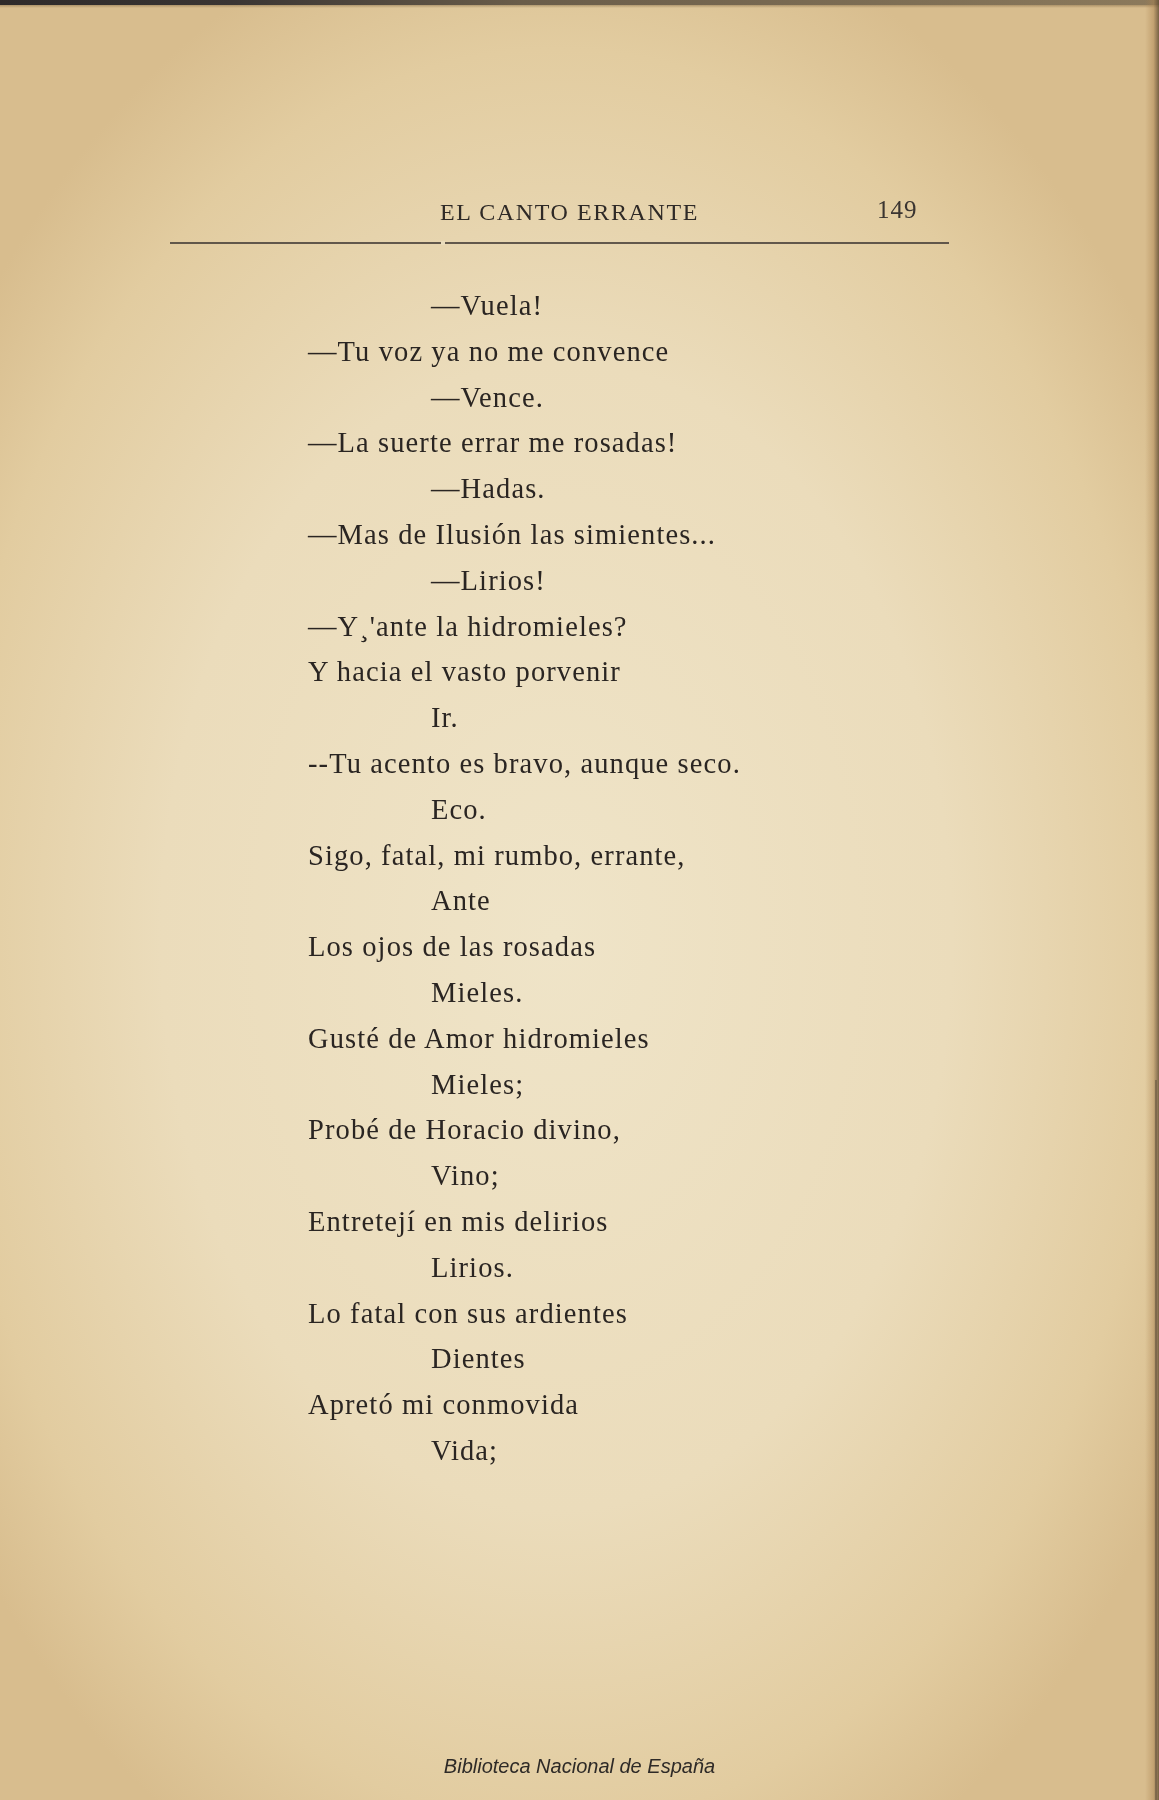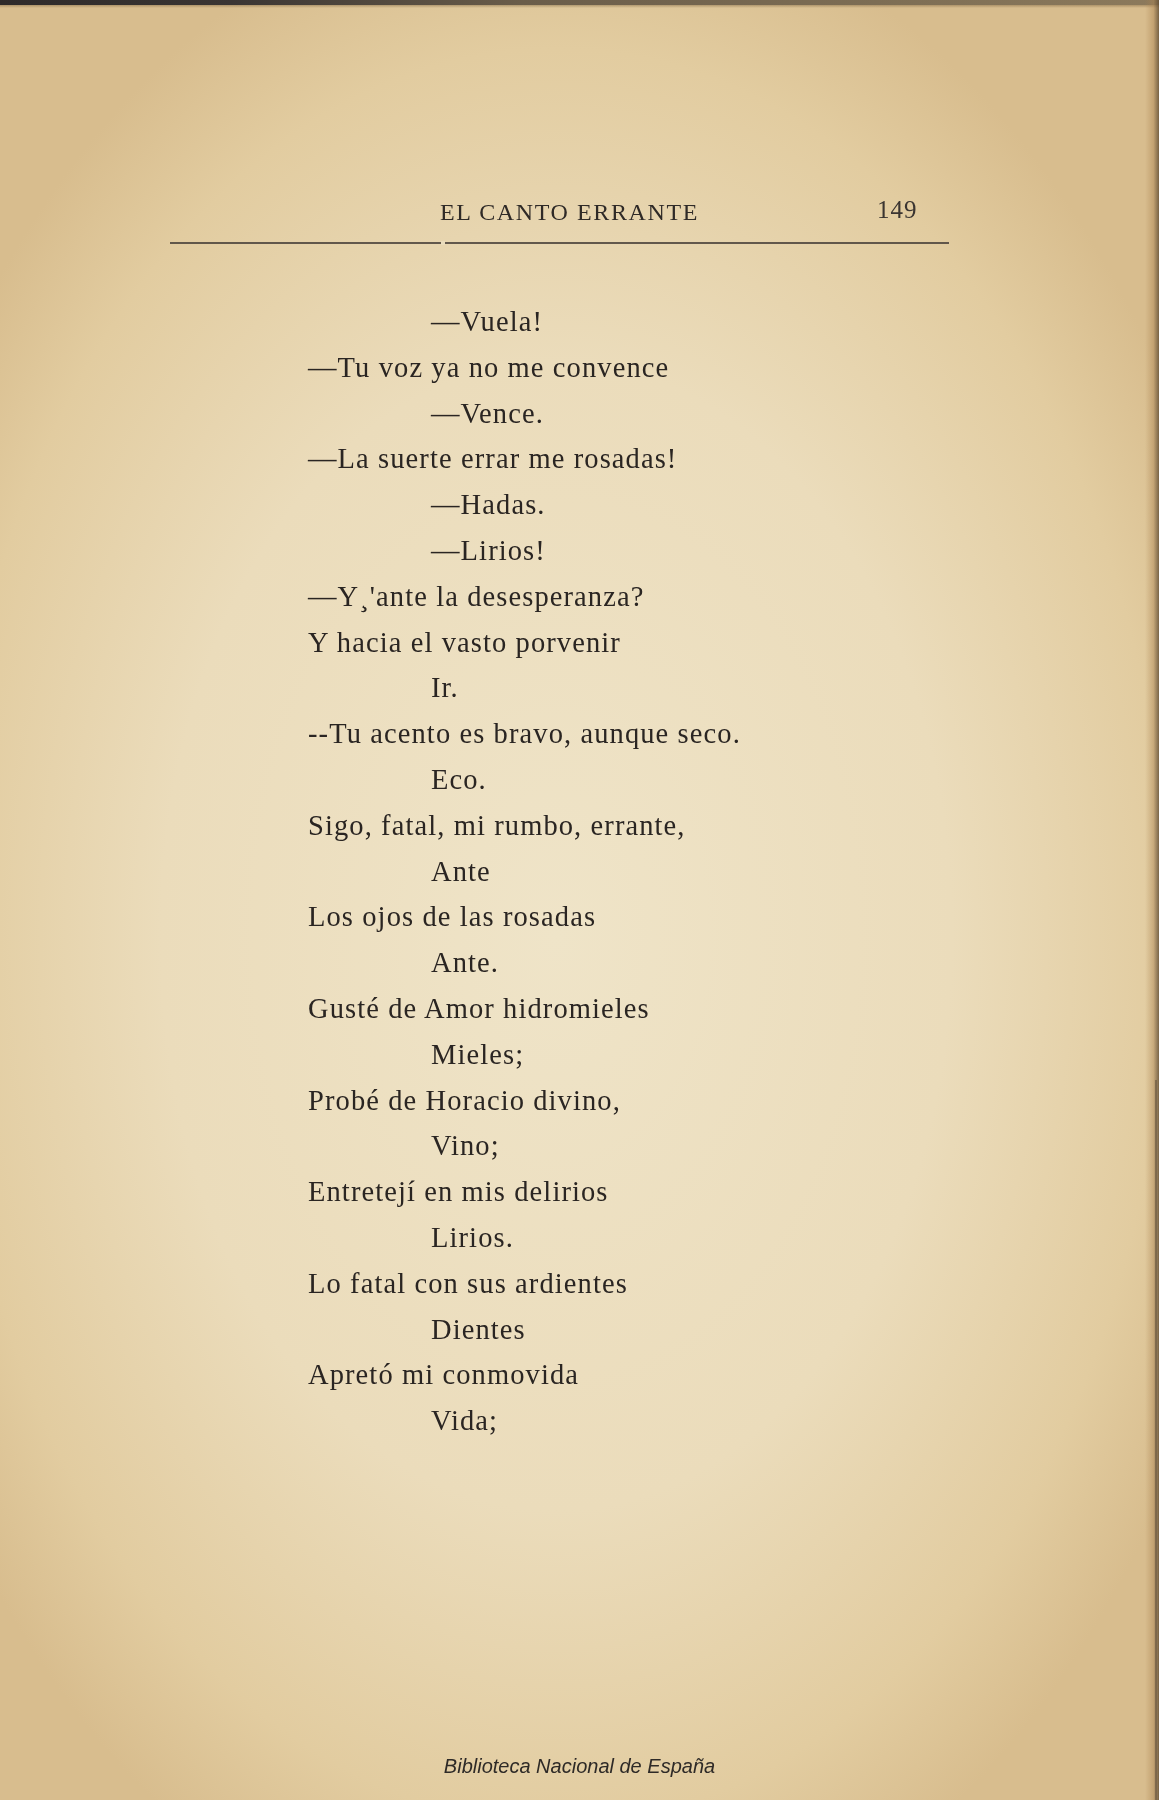--- a/index.html
+++ b/index.html
@@ -78,21 +78,20 @@
     top: 241px;
     width: 4px;
     height: 4px;
     background: #eadcbc;
   }
   .poem {
     position: absolute;
     left: 308px;
     top: 283px;
     width: 560px;
-    margin-top: 16px;
   }
   .verse {
     display: block;
     height: 45.8px;
     line-height: 45.8px;
     font-size: 28.5px;
     letter-spacing: 1.1px;
     color: #2a2522;
     white-space: nowrap;
   }
@@ -124,30 +123,31 @@
   <div class="page-number">149</div>
   <div class="header-rule"></div>
   <div class="header-rule-gap"></div>
 
   <div class="poem">
     <span class="verse indent">—Vuela!</span>
     <span class="verse">—Tu voz ya no me convence</span>
     <span class="verse indent">—Vence.</span>
     <span class="verse">—La suerte errar me rosadas!</span>
     <span class="verse indent">—Hadas.</span>
+    <span class="verse">—Mas de Ilusión las simientes...</span>
     <span class="verse indent">—Lirios!</span>
-    <span class="verse">—Y¸'ante la desesperanza?</span>
+    <span class="verse">—Y¸'ante la hidromieles?</span>
     <span class="verse">Y hacia el vasto porvenir</span>
     <span class="verse indent">Ir.</span>
     <span class="verse">--Tu acento es bravo, aunque seco.</span>
     <span class="verse indent">Eco.</span>
     <span class="verse">Sigo, fatal, mi rumbo, errante,</span>
     <span class="verse indent">Ante</span>
     <span class="verse">Los ojos de las rosadas</span>
-    <span class="verse indent">Ante.</span>
+    <span class="verse indent">Mieles.</span>
     <span class="verse">Gusté de Amor hidromieles</span>
     <span class="verse indent">Mieles;</span>
     <span class="verse">Probé de Horacio divino,</span>
     <span class="verse indent">Vino;</span>
     <span class="verse">Entretejí en mis delirios</span>
     <span class="verse indent">Lirios.</span>
     <span class="verse">Lo fatal con sus ardientes</span>
     <span class="verse indent">Dientes</span>
     <span class="verse">Apretó mi conmovida</span>
     <span class="verse indent">Vida;</span>

